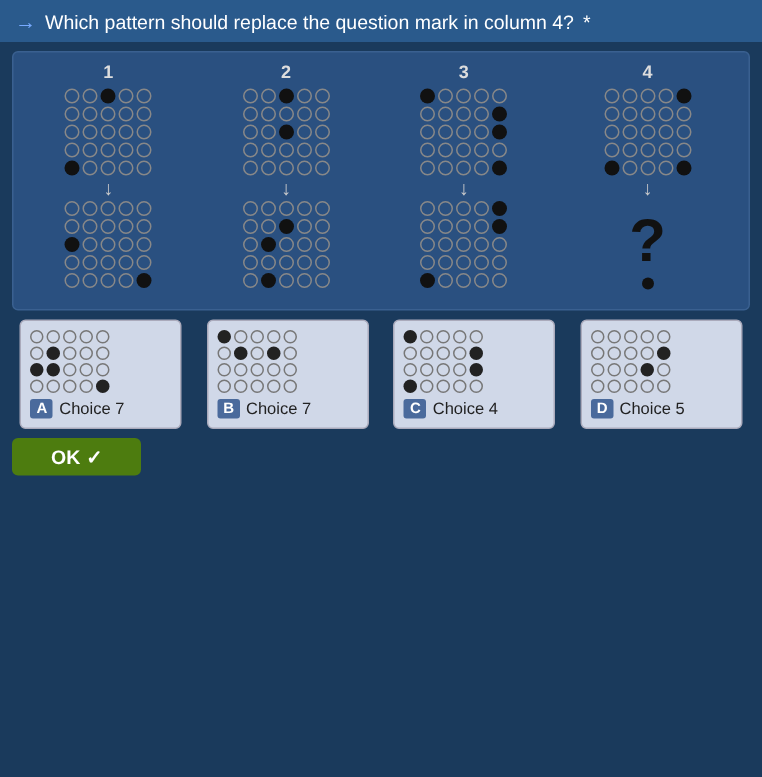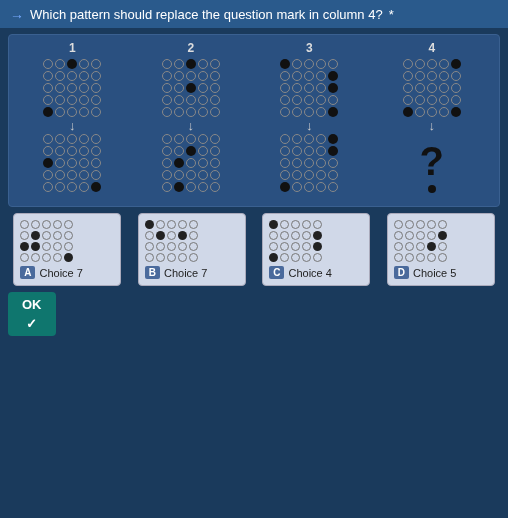--- a/index.html
+++ b/index.html
@@ -137,33 +137,32 @@
       background: #4a6a9c;
       color: #fff;
       font-size: 10px;
       font-weight: bold;
       padding: 1px 4px;
       border-radius: 2px;
     }
 
     
     .ok-button {
-      background: #0f766e;
+      background: #4d7c0f;
       color: #fff;
       border: none;
       border-radius: 4px;
-      padding: 5px 14px;
+      padding: 5px 26px;
       font-size: 13px;
       font-weight: bold;
       cursor: pointer;
       display: flex;
       align-items: center;
       gap: 4px;
       align-self: flex-start;
-      flex-direction: column;
     }
   </style>
 </head>
 <body>
 
 <div class="question-bar">
   <span class="arrow">→</span>
   <span>Which pattern should replace the question mark in column 4?</span>
   <span>*</span>
 </div>

